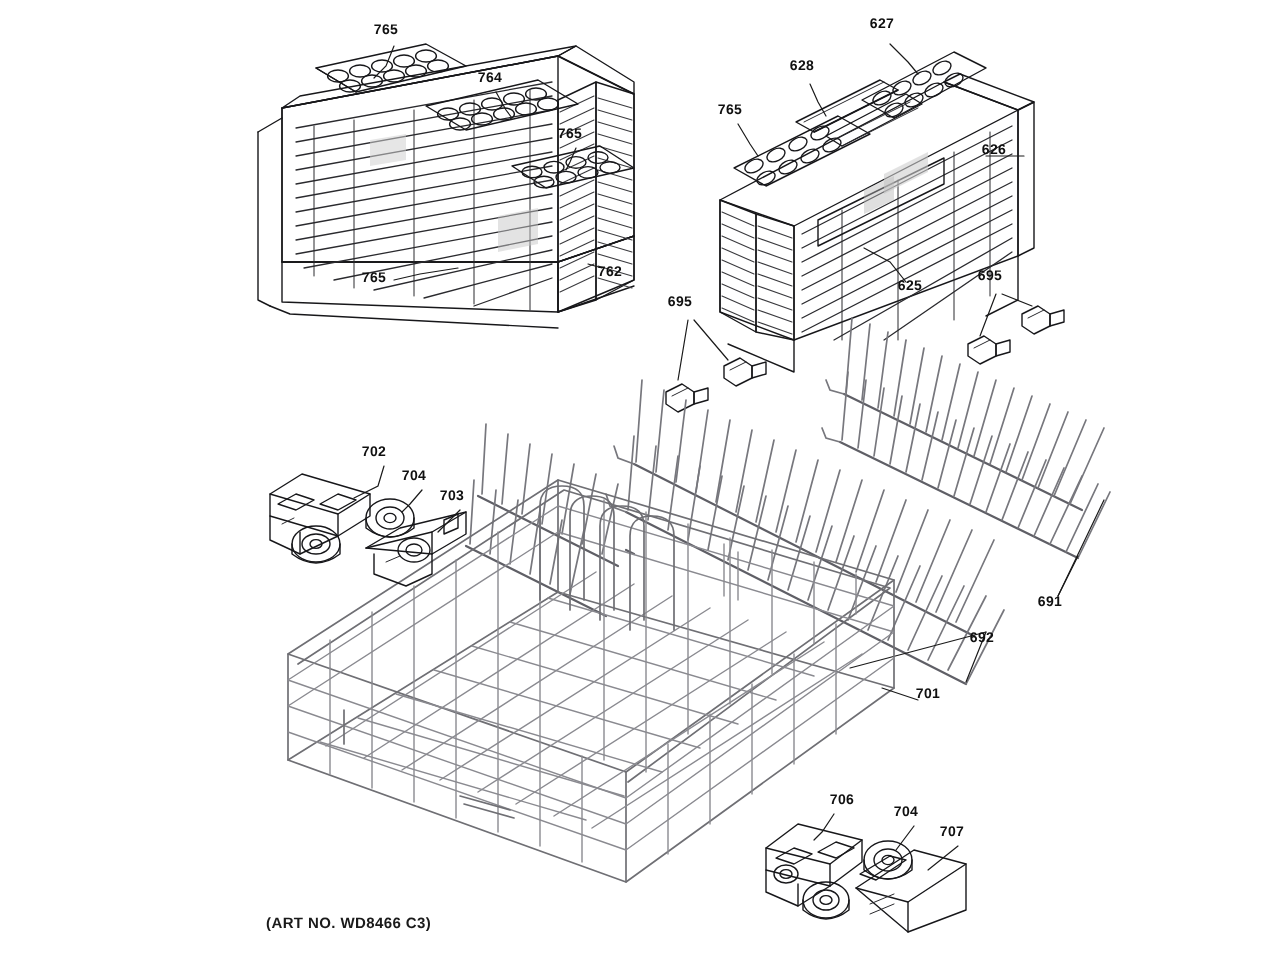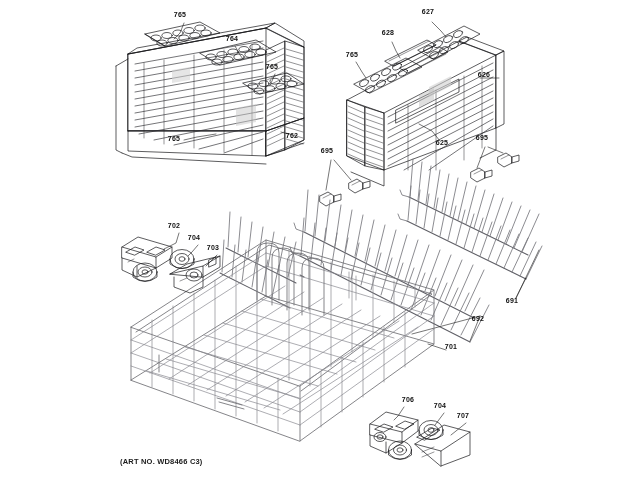--- a/index.html
+++ b/index.html
@@ -1,21 +1,21 @@
 <!DOCTYPE html>
 <html><head>
 <meta charset="utf-8">
 <style>
   html,body{margin:0;padding:0;background:#ffffff;}
   body{
     width:640px;height:480px;overflow:hidden;position:relative;
     font-family:"Liberation Sans", sans-serif;
     color:#000;
   }
-  #stage{position:absolute;left:4px;top:0;width:548px;height:480px;}
+  #stage{position:absolute;left:17px;top:0;width:548px;height:480px;}
   #stage svg{display:block;width:640px;height:480px;}
 
   .callout-text{
     font-family:"Liberation Sans", sans-serif;
     font-size:7px;
     font-weight:700;
     fill:#101010;
     letter-spacing:0.2px;
   }
   .art-text{

